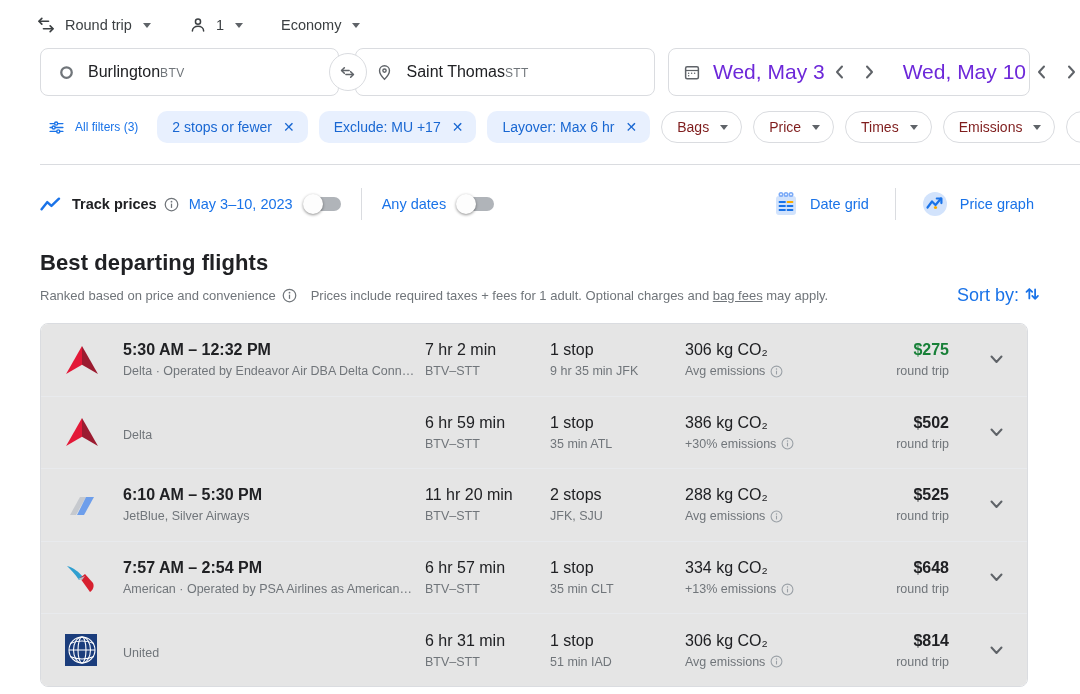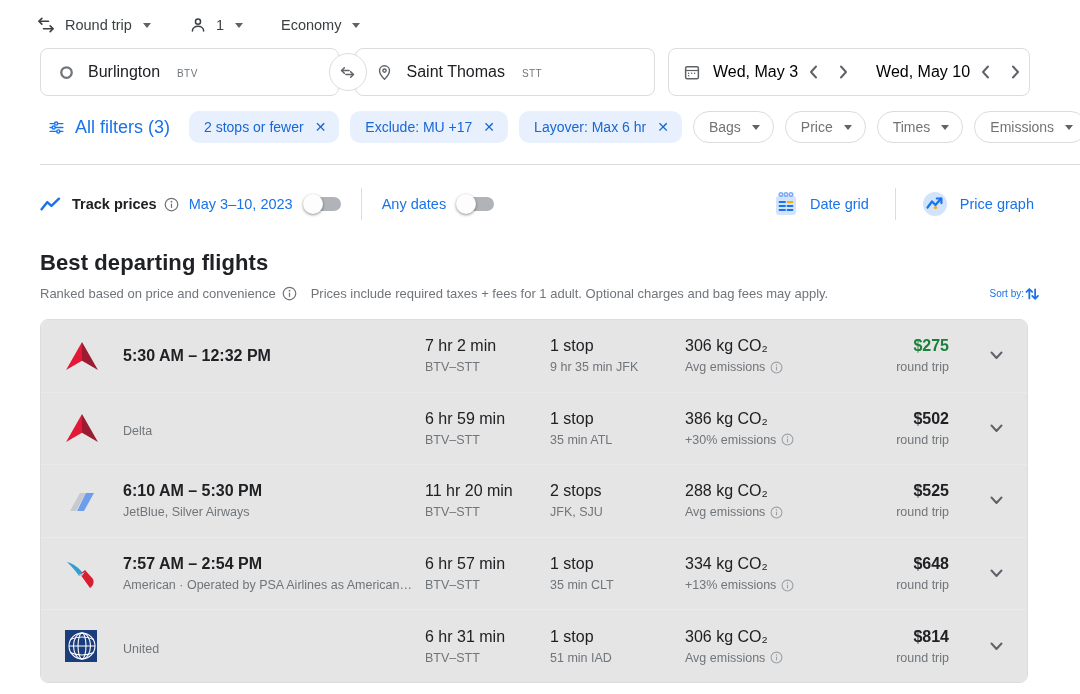--- a/index.html
+++ b/index.html
@@ -12,58 +12,58 @@
   .tb-item{display:flex;align-items:center;gap:9px;padding:0 14px 0 6px;font-size:14.5px;color:#3c4043;cursor:pointer}
   .tb-item .ico{display:flex;align-items:center}
   .caret{width:0;height:0;border-left:4.5px solid transparent;border-right:4.5px solid transparent;border-top:5px solid #5f6368;margin-left:2px}
   
   .search-row{display:flex;margin:8px 50px 0 40px;gap:13px}
   .route-group{flex:1;display:flex;position:relative}
   .field{border:1px solid #dadce0;border-radius:8px;height:48px;display:flex;align-items:center;background:#fff;box-sizing:border-box}
   .origin{flex:1;padding-left:18px;gap:14px;margin-right:8px}
   .dest{flex:1;padding-left:20px;gap:14px;margin-left:8px}
   .place{font-size:16px;color:#202124;white-space:nowrap}
-  .code{font-size:10px;color:#70757a;margin-left:17px;letter-spacing:.4px}
+  .code{font-size:12px;color:#70757a;margin-left:0;letter-spacing:.4px}
   .swap-btn{position:absolute;left:50%;top:50%;transform:translate(-50%,-50%);width:36px;height:36px;border-radius:50%;
     background:#fff;border:1px solid #dadce0;display:flex;align-items:center;justify-content:center;z-index:2;cursor:pointer}
   .dates-field{width:362px;padding:0 4px 0 14px}
   .date-seg{display:flex;align-items:center;flex:1}
-  .date-text{font-size:16px;color:#000000;white-space:nowrap;margin-right:auto;margin-left:12px}
+  .date-text{font-size:21px;color:#6d28d9;white-space:nowrap;margin-right:auto;margin-left:12px}
   .date-text.ret{margin-left:10px}
   .nav-btn{width:30px;height:30px;display:flex;align-items:center;justify-content:center;cursor:pointer}
   .date-div{width:1px;height:28px;background:#dadce0;margin:0 4px}
   
   .filters-row{display:flex;align-items:center;gap:11px;margin:14px 0 0 40px;height:34px;white-space:nowrap}
-  .allfilters{display:flex;align-items:center;gap:10px;color:#1a73e8;font-size:18px;padding:0 8px;cursor:pointer}
+  .allfilters{display:flex;align-items:center;gap:10px;color:#1a73e8;font-size:12px;padding:0 8px;cursor:pointer}
   .chip{height:32px;display:inline-flex;align-items:center;font-size:14px;cursor:pointer;box-sizing:border-box}
   .chip.active{background:#e8f0fe;color:#1967d2;border-radius:10px;padding:0 13px 0 15px;gap:11px}
   .chip .x{font-size:14px;color:#1967d2;line-height:1}
-  .chip.outline{border:1px solid #dadce0;border-radius:16px;padding:0 13px 0 15px;gap:9px;color:#737373}
+  .chip.outline{border:1px solid #dadce0;border-radius:16px;padding:0 13px 0 15px;gap:9px;color:#7f1d1d}
   .chip.partial{border:1px solid #dadce0;border-radius:16px;width:76px;flex:none}
   
   .hr{border-top:1px solid #dadce0;margin:20px 0 0 40px}
   
   .toolbar{display:flex;align-items:center;margin:21px 40px 0 40px;height:36px}
   .tp-label{font-weight:700;font-size:14.5px;color:#202124;margin:0 7px 0 11px}
   .link-blue{color:#1a73e8;font-size:14.5px;font-weight:500}
   .range{margin:0 12px 0 10px;cursor:pointer}
   .anydates{margin-right:12px;cursor:pointer}
   .vdiv{width:1px;height:32px;background:#dadce0;margin:0 20px}
   .toggle{width:36px;height:14px;border-radius:7px;background:#b0b4b9;position:relative;cursor:pointer;flex:none}
   .toggle .knob{position:absolute;left:-2px;top:-3px;width:20px;height:20px;border-radius:50%;background:#fdfdfd;box-shadow:0 1px 3px rgba(0,0,0,.45)}
   .tool-right{margin-left:auto;display:flex;align-items:center}
   .tool-btn{display:flex;align-items:center;gap:12px;color:#1a73e8;font-size:14.5px;font-weight:500;cursor:pointer;padding:0 6px}
   
   .header{margin:28px 40px 0 40px}
   .page-title{font-size:22px;font-weight:700;margin:0;color:#202124;letter-spacing:.1px}
   .subrow{display:flex;align-items:center;margin-top:9px;font-size:13px;color:#70757a}
   .subrow .gap{width:6px}
   .fees{margin-left:14px}
-  .fees a{color:#70757a;cursor:pointer}
-  .sort{margin-left:auto;color:#1a73e8;font-size:10px;font-weight:500;display:flex;align-items:center;cursor:pointer}
+  .fees a{color:#70757a;text-decoration:underline;cursor:pointer}
+  .sort{margin-left:auto;color:#1a73e8;font-size:18px;font-weight:500;display:flex;align-items:flex-start;gap:5px;cursor:pointer}
   
   .card{margin:17px 52px 0 40px;border:1px solid #dadce0;border-radius:8px;overflow:hidden}
   .frow{display:flex;align-items:center;height:71.6px;padding:0 24px;border-bottom:1px solid #e8eaed;cursor:pointer;background:#e5e5e5}
   .frow:last-child{border-bottom:none}
   .c-logo{width:58px;display:flex;align-items:center}
   .c-main{width:292px;padding-right:10px;overflow:hidden}
   .c-dur{width:125px}
   .c-stop{width:135px}
   .c-em{width:190px}
   .c-price{margin-left:auto;text-align:right}
@@ -310,20 +310,21 @@
     <div class="c-logo">
         <span style="display:flex">
       <svg width="34" height="30" viewBox="0 0 36 32">
             <polygon points="18,1 1,31 18,21" fill="#e31837"></polygon>
             <polygon points="18,1 35,31 18,21" fill="#9b1b30"></polygon>
           </svg>
     </span>
       </div>
     <div class="c-main">
       <div class="t1">5:30 AM – 12:32 PM</div>
+      <div class="t2">Delta · Operated by Endeavor Air DBA Delta Conne…</div>
     </div>
     <div class="c-dur">
       <div class="t1 reg">7 hr 2 min</div>
       <div class="t2">BTV–STT</div>
     </div>
     <div class="c-stop">
       <div class="t1 reg">1 stop</div>
       <div class="t2">9 hr 35 min JFK</div>
     </div>
     <div class="c-em">

